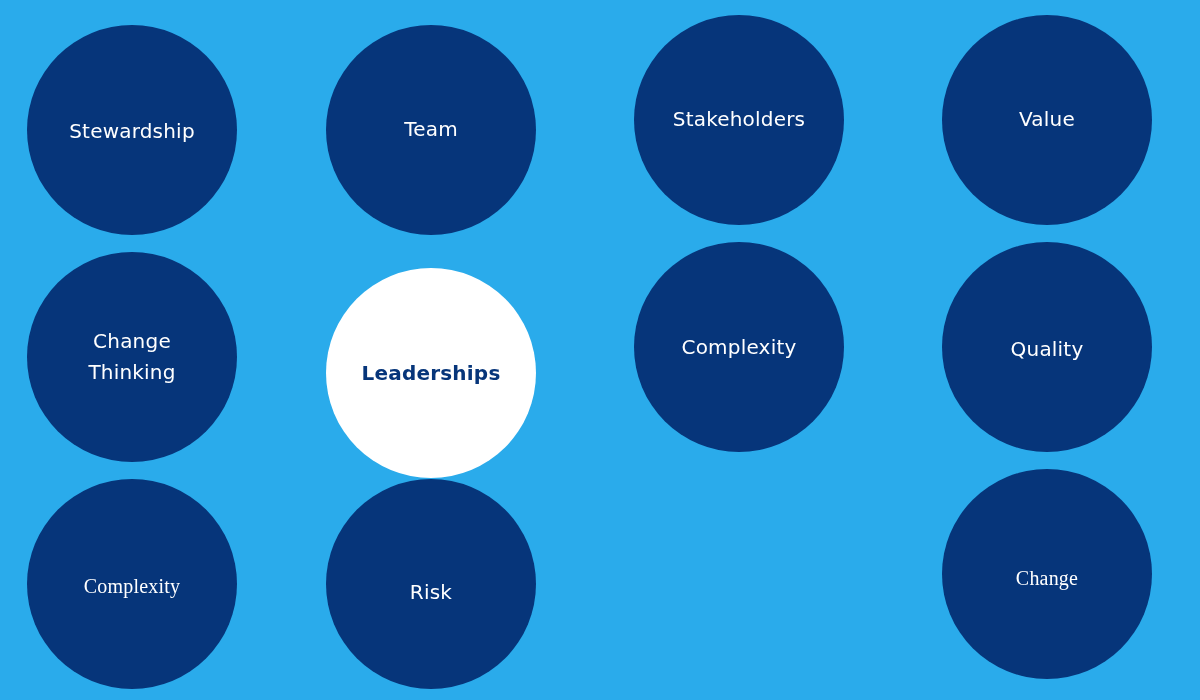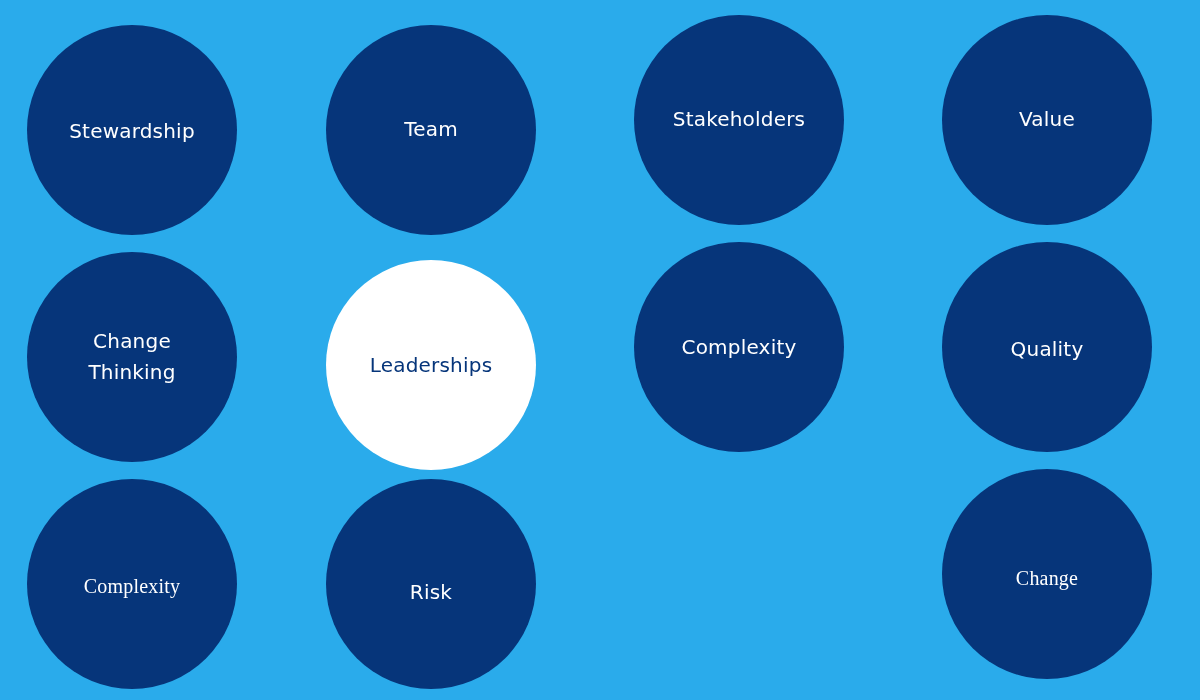--- a/index.html
+++ b/index.html
@@ -64,21 +64,21 @@
 
   <div class="circle" style="left:942px; top:15px;">
     <span class="label" style="margin-top:-1px;">Value</span>
   </div>
 
   <div class="circle" style="left:27px; top:252px;">
     <span class="label" style="margin-top:0px;">Change
 Thinking</span>
   </div>
 
-  <div class="circle highlight" style="left:326px; top:260px;">
+  <div class="circle highlight" style="left:326px; top:268px;font-weight:bold;">
     <span class="label" style="margin-top:0px;">Leaderships</span>
   </div>
 
   <div class="circle" style="left:634px; top:242px;">
     <span class="label" style="margin-top:0px;">Complexity</span>
   </div>
 
   <div class="circle" style="left:942px; top:242px;">
     <span class="label" style="margin-top:4px;">Quality</span>
   </div>

